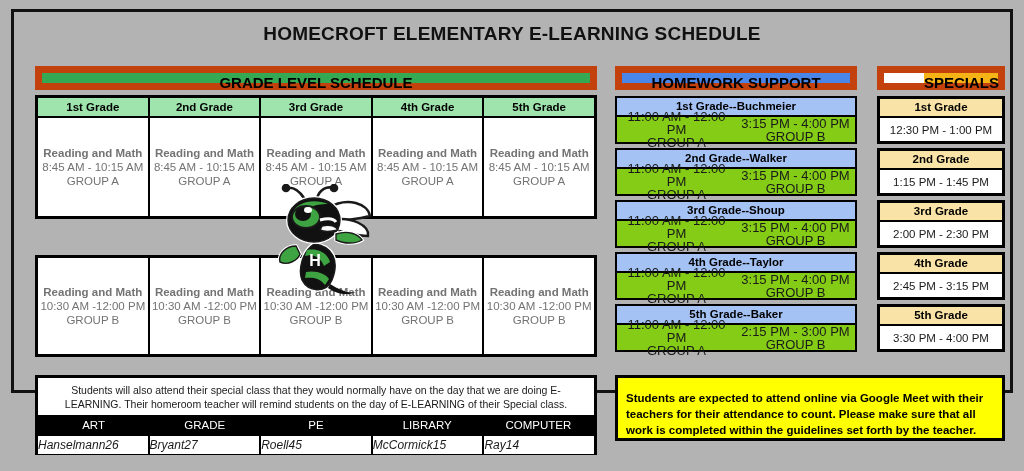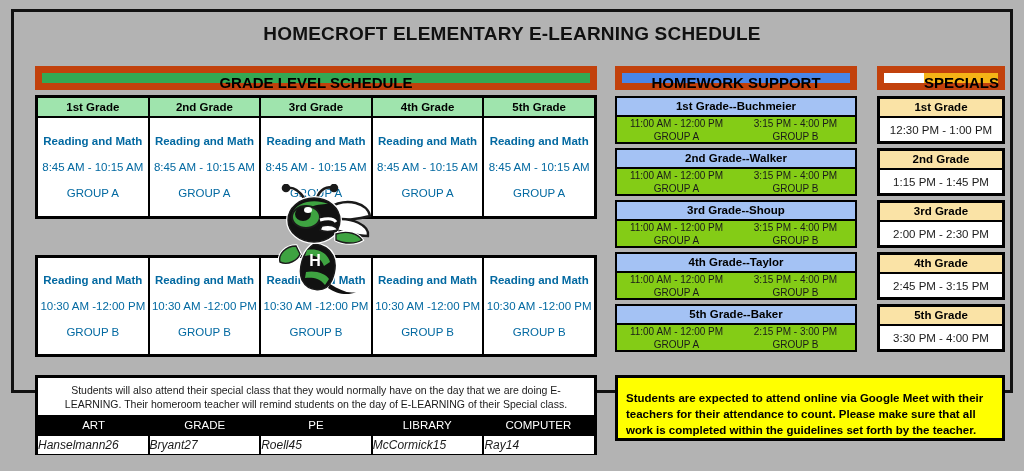--- a/index.html
+++ b/index.html
@@ -104,23 +104,22 @@
     border-bottom: 2px solid #000;
     color: #000;
   }
   .gcol-body {
     flex: 1;
     display: flex;
     flex-direction: column;
     align-items: center;
     justify-content: center;
     text-align: center;
-    color: #0369a1;
+    color: #737373;
     padding: 0 2px;
-    gap: 12px;
   }
   .gcol-body .subject {
     font-weight: bold;
     font-size: 11.5px;
     line-height: 14px;
     white-space: nowrap;
   }
   .gcol-body .time {
     font-size: 11.5px;
     line-height: 14px;
@@ -160,21 +159,21 @@
     color: #000;
   }
   .hw-slots {
     display: flex;
     height: calc(100% - 19px);
     align-items: center;
   }
   .hw-slot {
     flex: 1 1 0;
     text-align: center;
-    font-size: 10px;
+    font-size: 13px;
     line-height: 13px;
     color: #1a1a1a;
   }
 
   
   #sp-header-block {
     left: 863px;
     top: 54px;
     width: 128px;
     height: 24px;

